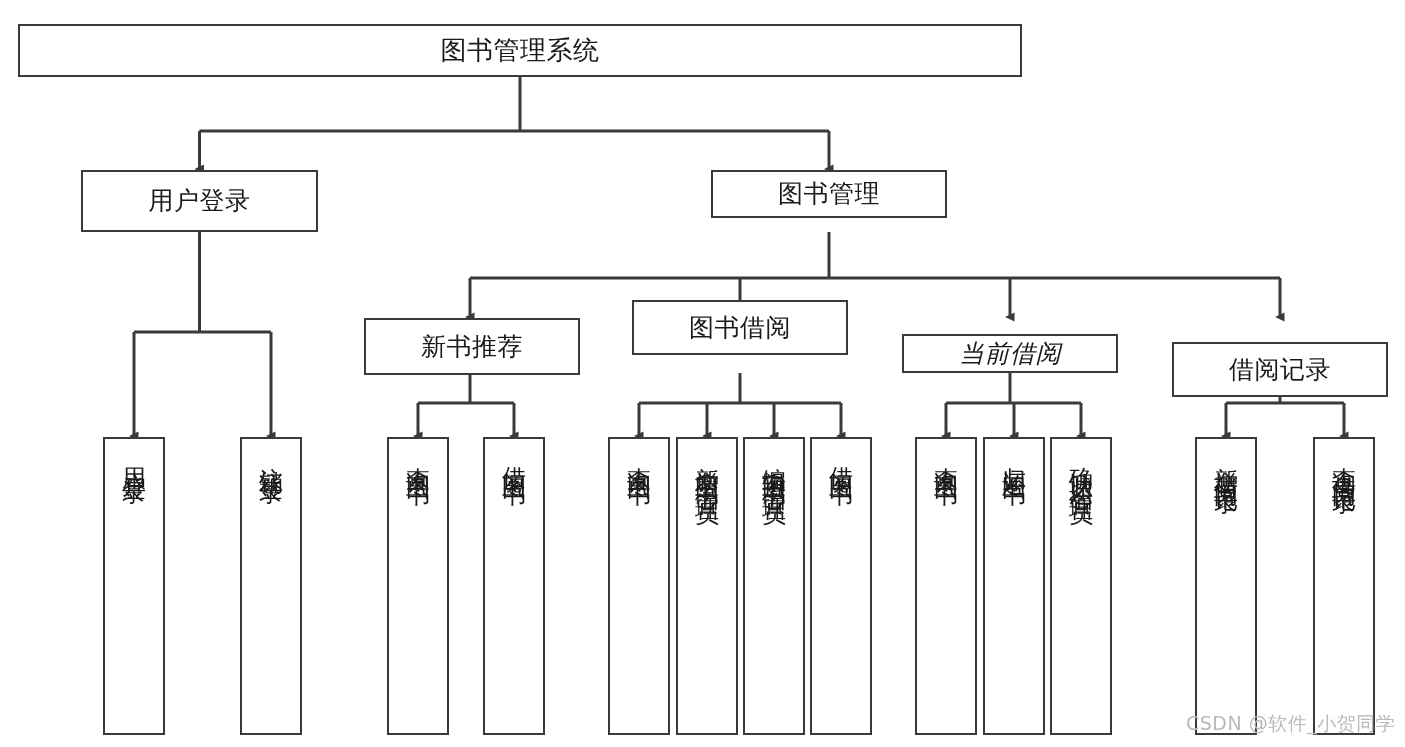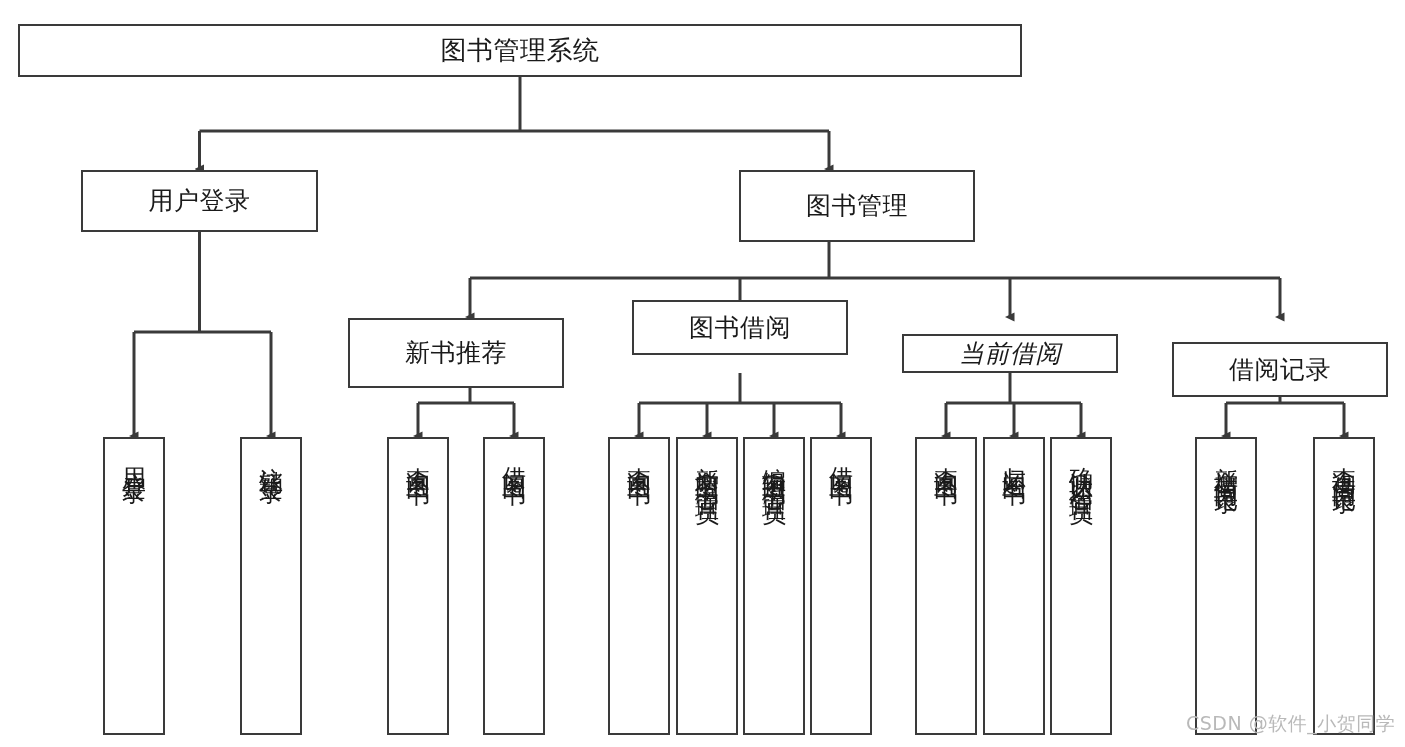--- a/index.html
+++ b/index.html
@@ -117,24 +117,24 @@
       </g>
   </svg>
 
   <div id="node-layer">
       <div class="node h root" style="left: 18px; top: 24px; width: 1004px; height: 53px;">
         <span class="node-label">图书管理系统</span>
       </div>
       <div class="node h" style="left: 81px; top: 170px; width: 237px; height: 62px;">
         <span class="node-label">用户登录</span>
       </div>
-      <div class="node h" style="left: 711px; top: 170px; width: 236px; height: 72px; margin-left: 28px;">
+      <div class="node h" style="left: 711px; top: 170px; width: 236px; height: 48px;">
         <span class="node-label">图书管理</span>
       </div>
-      <div class="node h" style="left: 348px; top: 318px; width: 216px; height: 70px;">
+      <div class="node h" style="left: 364px; top: 318px; width: 216px; height: 57px;">
         <span class="node-label">新书推荐</span>
       </div>
       <div class="node h" style="left: 632px; top: 300px; width: 216px; height: 55px;">
         <span class="node-label">图书借阅</span>
       </div>
       <div class="node h" style="left: 902px; top: 334px; width: 216px; height: 39px; font-style: italic;">
         <span class="node-label">当前借阅</span>
       </div>
       <div class="node h" style="left: 1172px; top: 318px; width: 216px; height: 55px; margin-top: 24px;">
         <span class="node-label">借阅记录</span>

